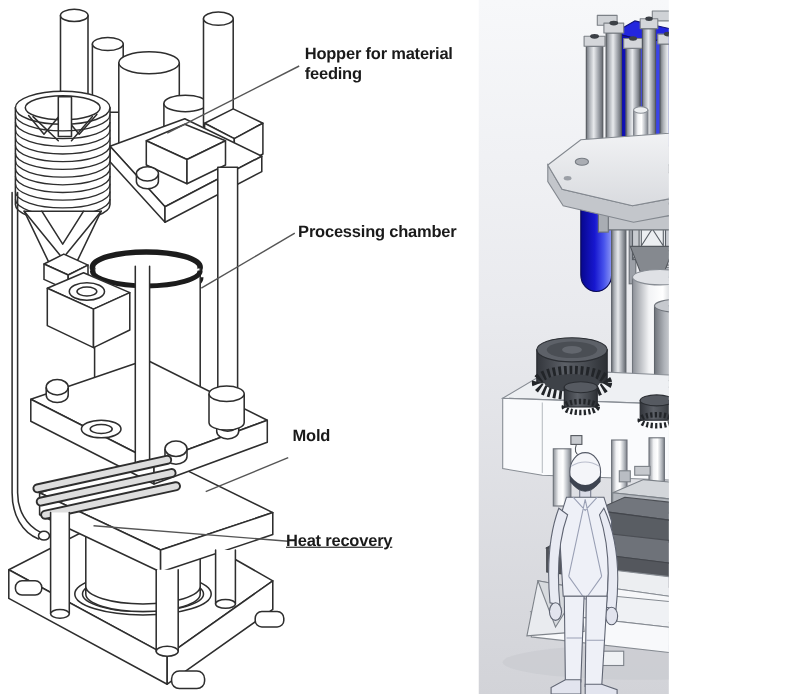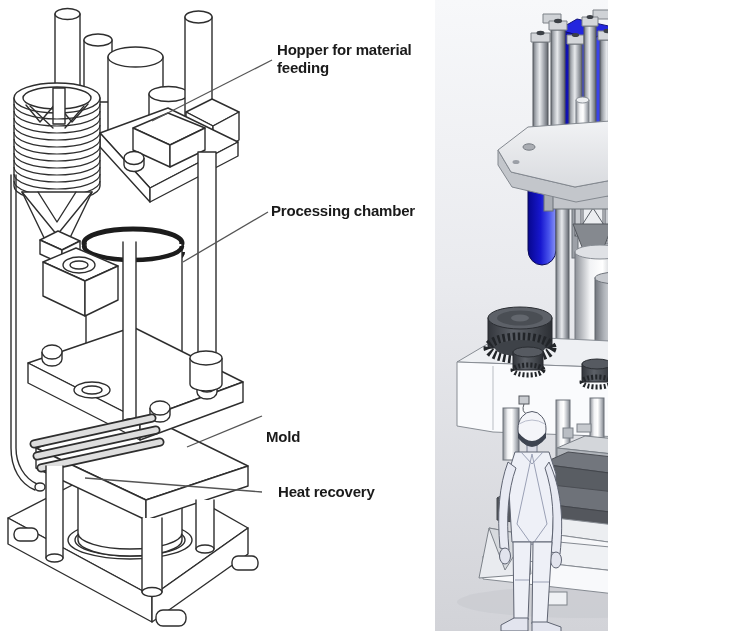--- a/index.html
+++ b/index.html
@@ -396,17 +396,17 @@
       <ellipse cx="97" cy="429" rx="14" ry="17.5" fill="#f4f5f9" stroke="#565b68"></ellipse>
       <path fill="#3d4350" d="M83,432 Q97,450 111,432 L111,438 Q97,455 83,438 Z"></path>
       <path stroke="#b9bdcc" fill="none" d="M84,424 Q97,416 110,424"></path>
     </g>
   </svg>
 
   <div class="fig-label wrap" style="left:277px;top:41px;">Hopper for material feeding</div>
 
   <div class="fig-label" style="left:271px;top:202px;text-align:center;">Processing chamber</div>
 
-  <div class="fig-label" style="left:266px;top:428px;text-align:center;">Mold</div>
-
-  <div class="fig-label" style="left:278px;top:483px;">Heat recovery</div>
+  <div class="fig-label" style="left:266px;top:388px;text-align:center;">Mold</div>
+
+  <div class="fig-label" style="left:260px;top:483px;text-decoration:underline;">Heat recovery</div>
 
 </div>
 
 </body></html>

